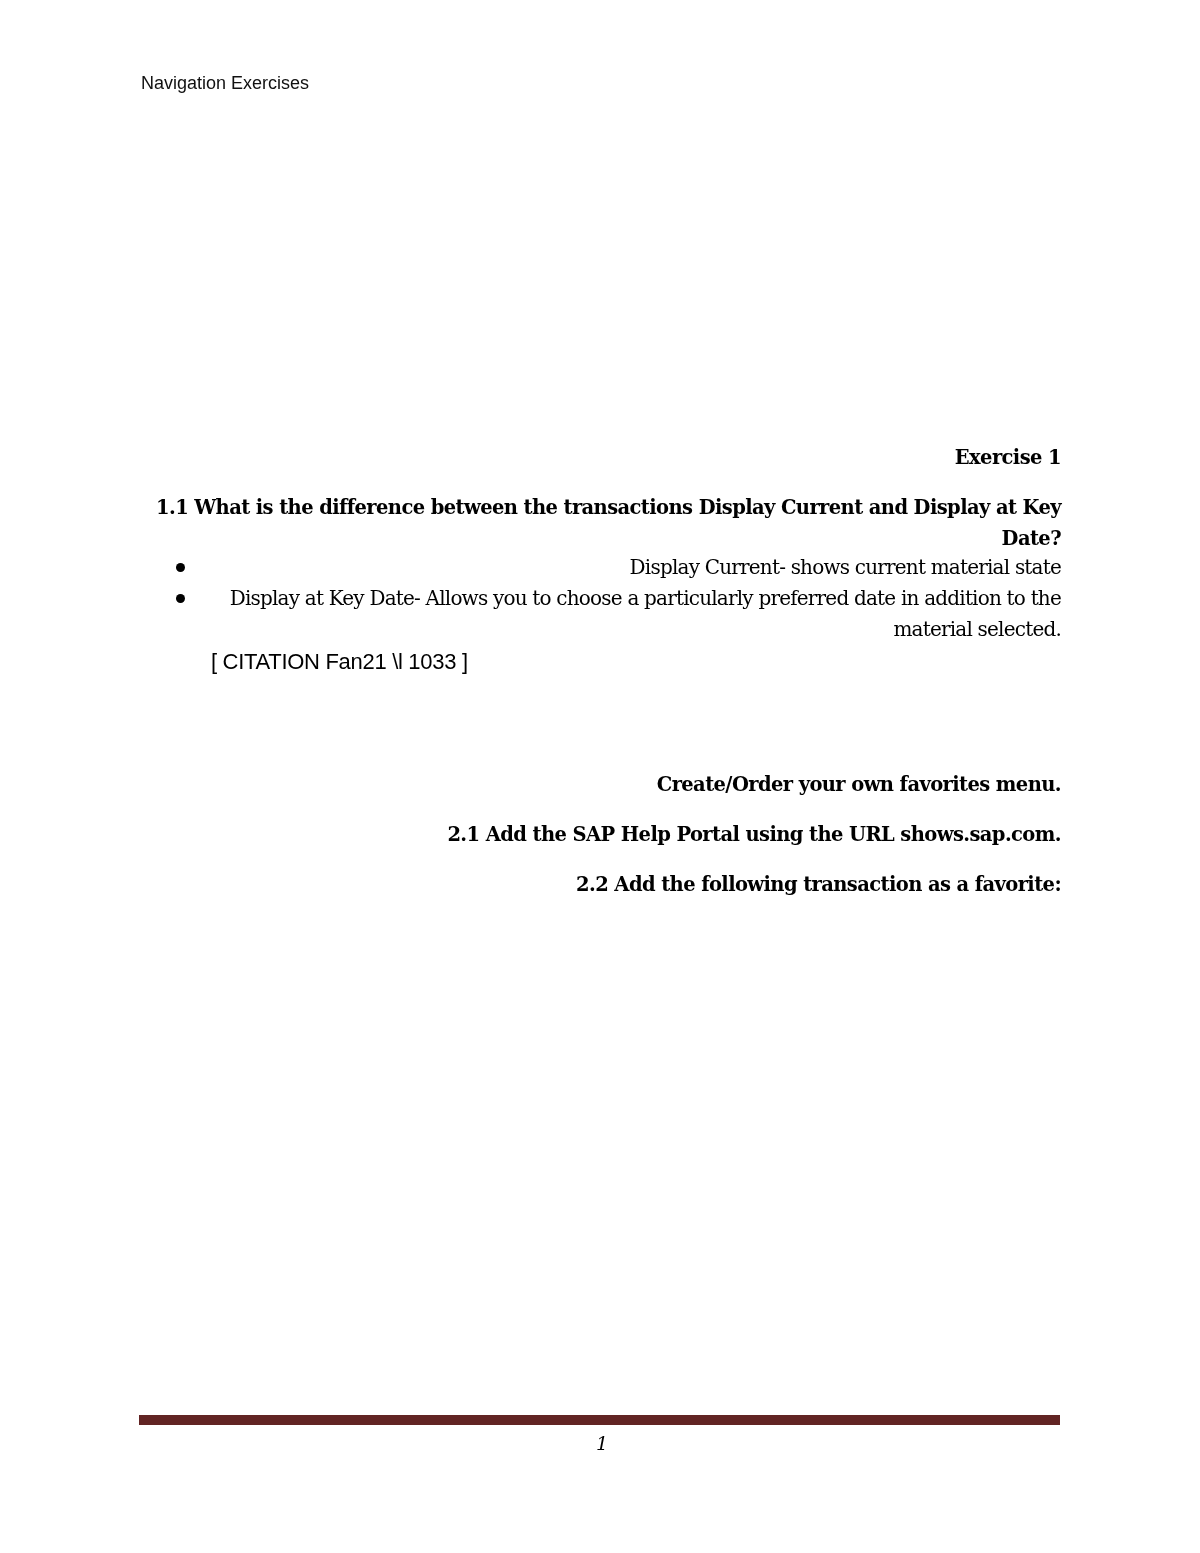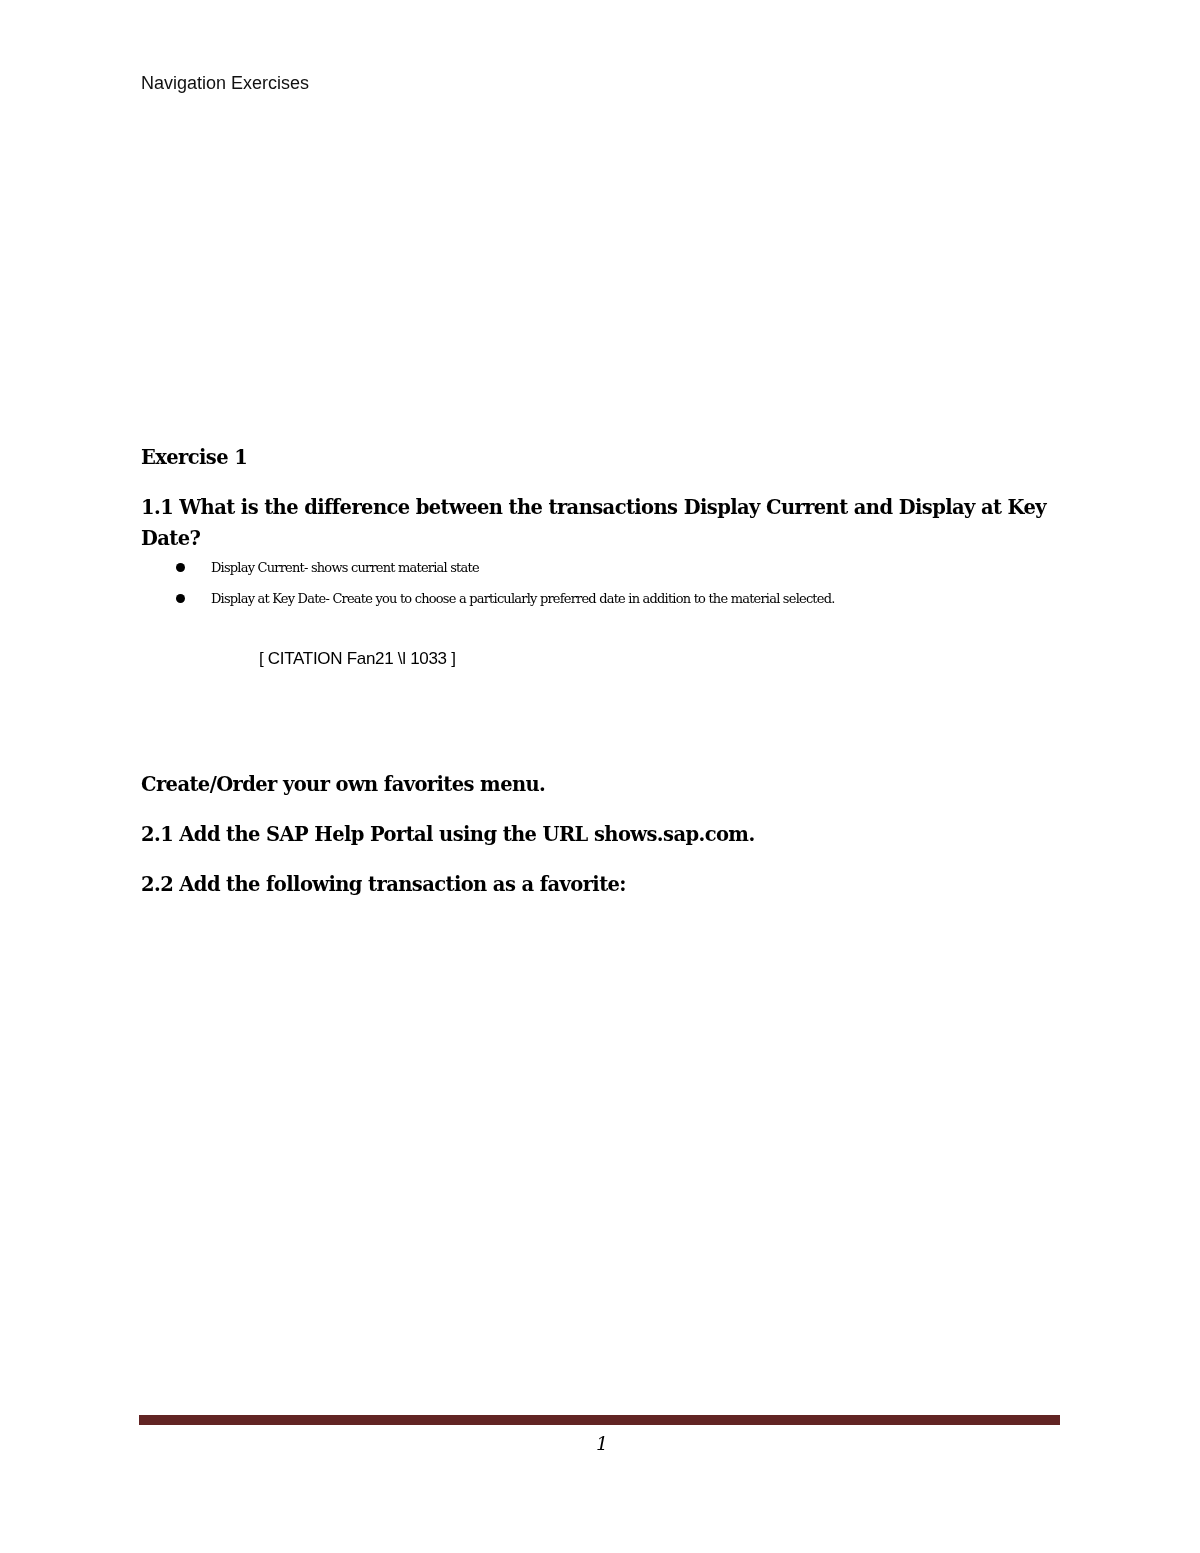--- a/index.html
+++ b/index.html
@@ -1,36 +1,36 @@
 <!DOCTYPE html>
 <html><head>
   <meta charset="utf-8">
   <style>
     html, body { margin: 0; padding: 0; background: #ffffff; }
     body { width: 1200px; height: 1553px; position: relative; overflow: hidden; color: #000; }
-    .page { position: absolute; left: 0; top: 0; width: 1200px; height: 1553px; }
+    .page { position: absolute; left: 0; top: 0; width: 1200px; height: 1553px; text-align: right; }
     .header {
       position: absolute; left: 141px; top: 73px;
       font-family: "Liberation Sans", sans-serif; font-size: 18px; color: #111;
     }
     .body-text {
       position: absolute; left: 141px; width: 920px;
       font-family: "DejaVu Serif", serif; font-size: 19.5px; letter-spacing: -0.6px;
       line-height: 31px;
     }
     .bold { font-weight: bold; margin-top: 22px; }
     .ital { }
     .h-ex1 { top: 420px; }
     .q11 { top: 470px; }
     .bullets { position: absolute; left: 141px; top: 552px; width: 920px;
-      font-family: "DejaVu Serif", serif; font-size: 13px; letter-spacing: -0.8px; line-height: 31px; margin: 0; padding: 0; list-style: none; }
+      font-family: "DejaVu Serif", serif; font-size: 20px; letter-spacing: -0.8px; line-height: 31px; margin: 0; padding: 0; list-style: none; }
     .bullets li { position: relative; padding-left: 70px; }
     .bullets li .dot { position: absolute; left: 35px; top: 11px; width: 9px; height: 9px; border-radius: 50%; background: #000; }
     .citation { position: absolute; left: 211px; top: 649px;
-      font-family: "Liberation Sans", sans-serif; font-size: 17px; letter-spacing: -0.3px; margin-left: 48px; }
+      font-family: "Liberation Sans", sans-serif; font-size: 22px; letter-spacing: -0.3px; }
     .h-ex2 { top: 696px; }
     .create { top: 747px; }
     .q21 { top: 797px; }
     .q22 { top: 847px; }
     .path { top: 898px; }
     .arrow { display: inline-block; font-size: 15px; margin: 0 2px; vertical-align: 1px; }
     .footer-bar { position: absolute; left: 139px; top: 1415px; width: 921px; height: 10px; background: #622423; }
     .page-num { position: absolute; left: 596px; top: 1432px;
       font-family: "DejaVu Serif", serif; font-style: italic; font-size: 19px; }
   </style>
@@ -47,21 +47,21 @@
     <span>1.1 What is the difference between the transactions </span><span class="ital">Display Current</span><span> and </span><span class="ital">Display at Key Date</span><span>?</span>
   </div>
 
   <ul class="bullets">
     <li>
       <span class="dot"></span>
       <span>Display Current- shows current material state</span>
     </li>
     <li>
       <span class="dot"></span>
-      <span>Display at Key Date- Create you to choose a particularly preferred date in addition to the material selected.</span>
+      <span>Display at Key Date- Allows you to choose a particularly preferred date in addition to the material selected.</span>
     </li>
   </ul>
 
   <div class="citation">[ CITATION Fan21 \l 1033 ]</div>
 
 
   <div class="body-text bold create">Create/Order your own favorites menu.</div>
 
   <div class="body-text bold q21">
     <span>2.1 Add the SAP Help Portal using the URL </span><span class="ital">shows.sap.com</span><span>.</span>

